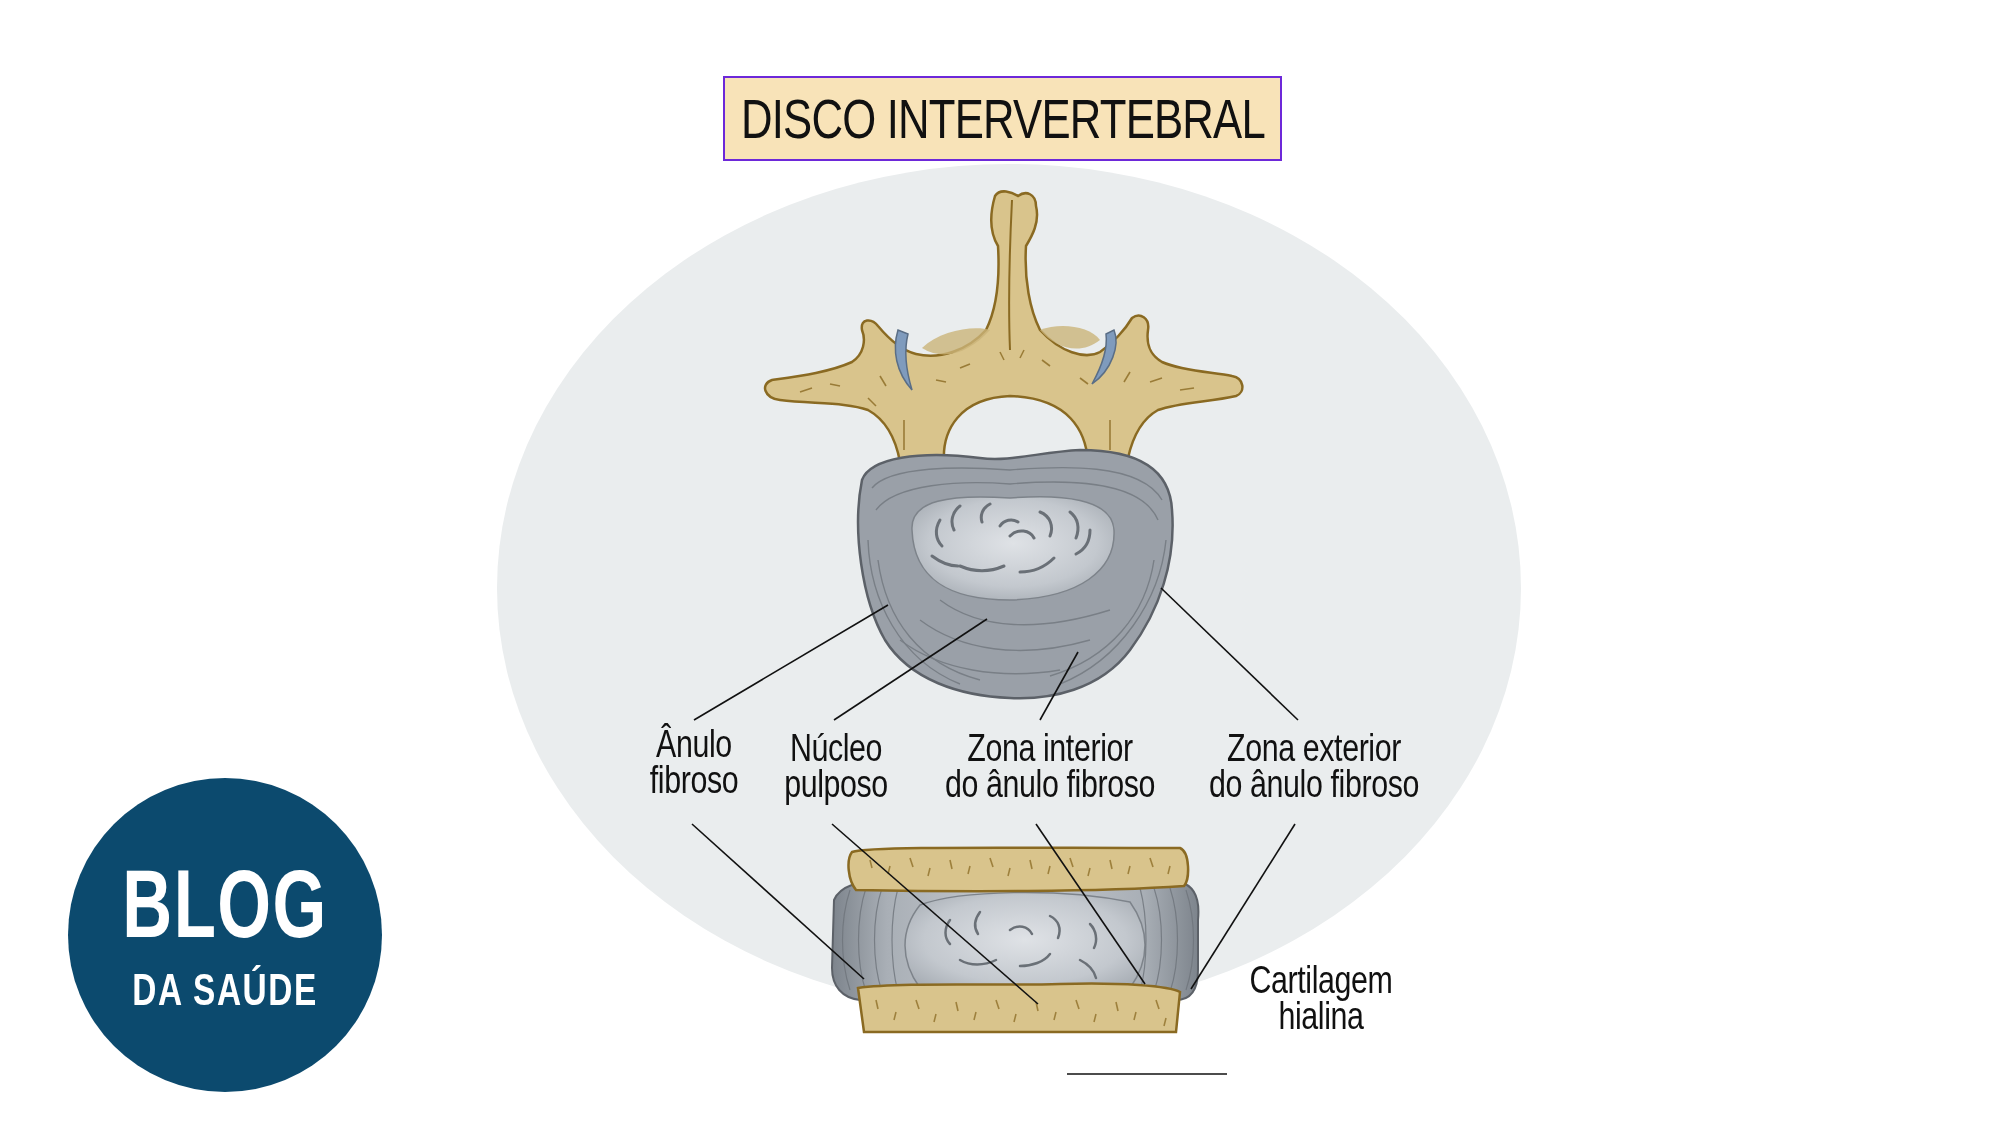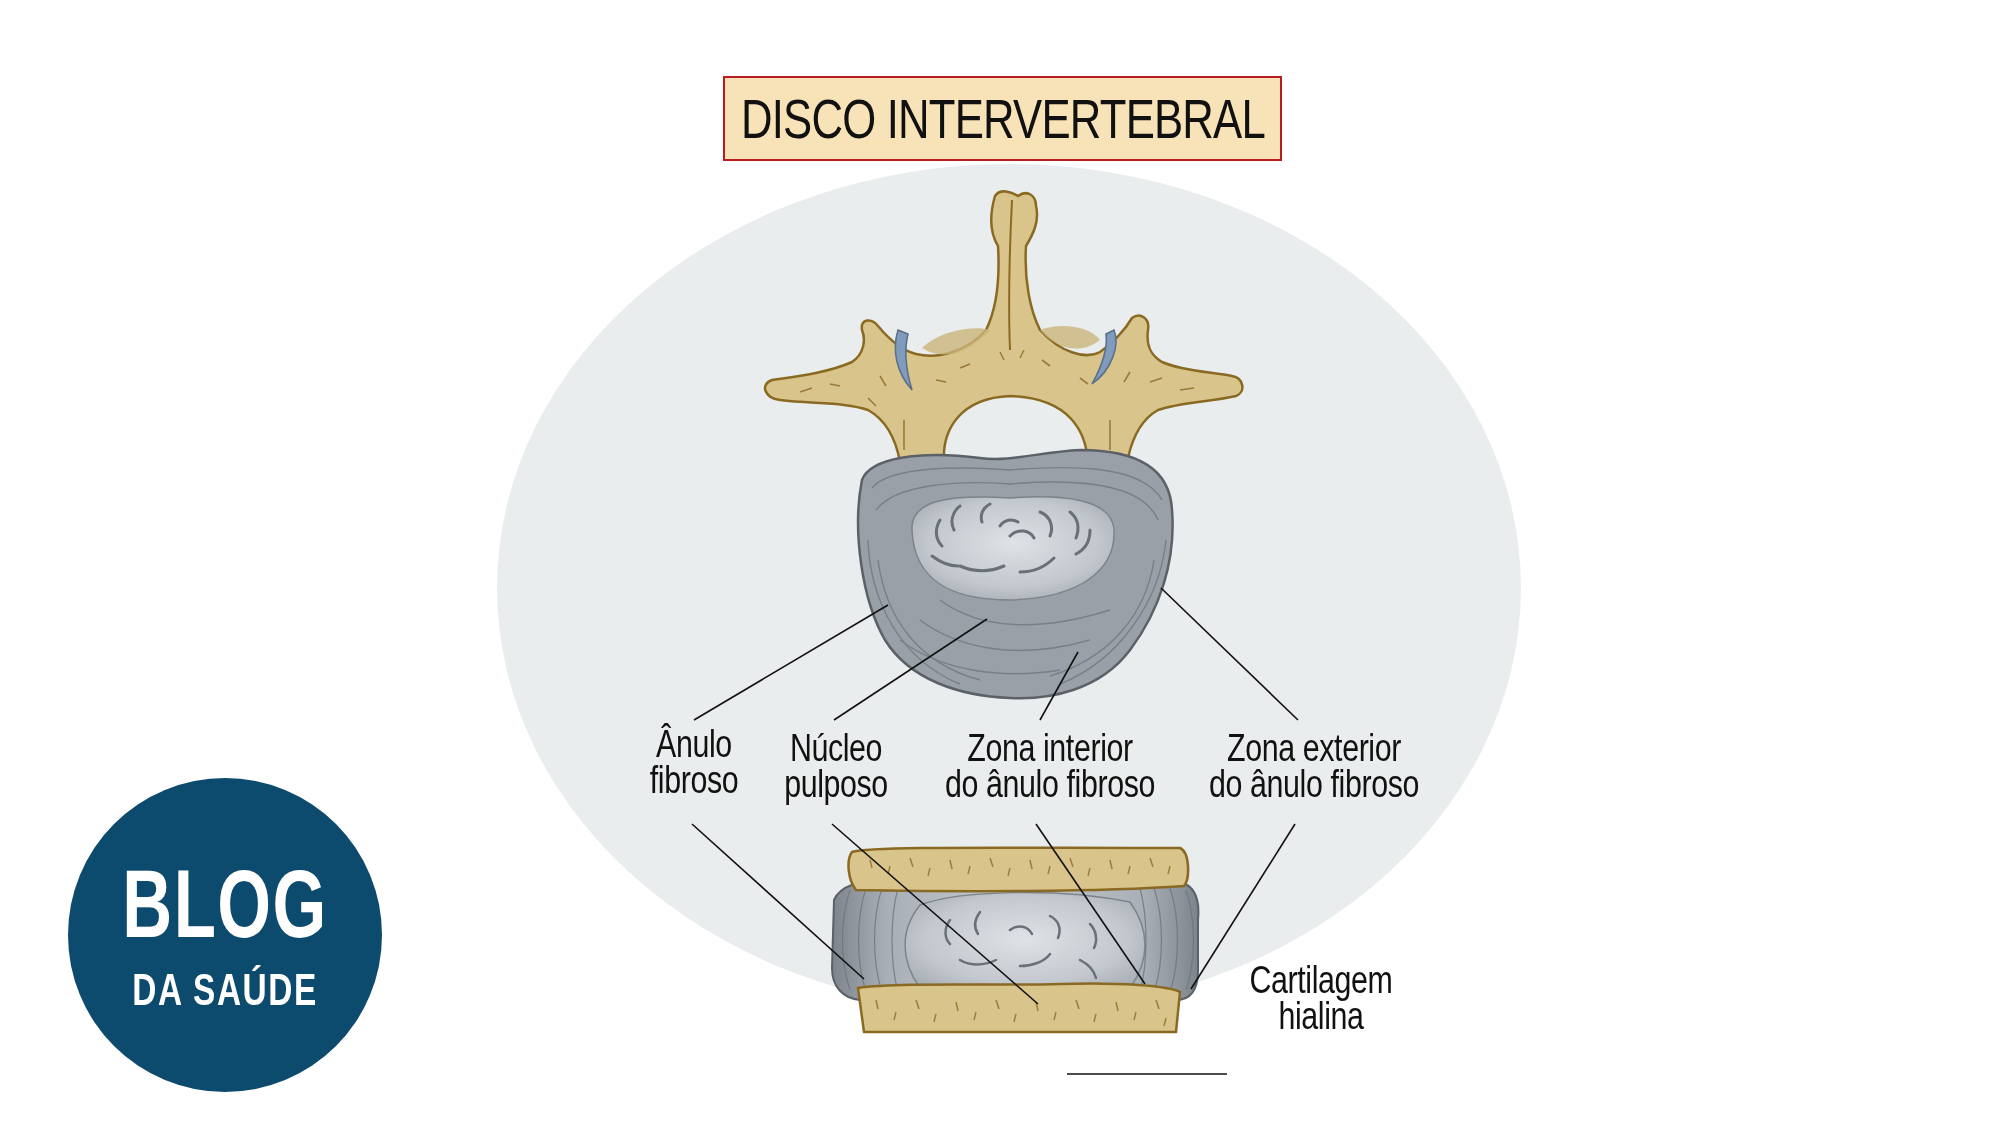--- a/index.html
+++ b/index.html
@@ -2,21 +2,21 @@
 <html><head>
 <meta charset="utf-8">
 <style>
   html, body { margin:0; padding:0; background:#ffffff; }
   body { width:2000px; height:1125px; position:relative; overflow:hidden;
          font-family:"Liberation Sans", sans-serif; }
   .abs { position:absolute; }
   #bg-ellipse { left:497px; top:164px; width:1024px; height:848px; border-radius:50%;
                 background:#eaedee; }
   #title-box { left:723px; top:76px; width:559px; height:85px; box-sizing:border-box;
-               border:2px solid #b91c1c; background:#f8e3b8; display:flex;
+               border:2px solid #6d28d9; background:#f8e3b8; display:flex;
                align-items:center; justify-content:center; overflow:hidden; }
   #title-text { font-size:56px; color:#111; letter-spacing:-1px; white-space:nowrap;
                 display:inline-block; transform:scaleX(0.78); transform-origin:center; }
   svg#art { left:0; top:0; width:2000px; height:1125px; }
   .label { color:#111; font-size:38px; line-height:36px; text-align:center; white-space:nowrap;
            transform:scaleX(0.80); transform-origin:center top; letter-spacing:-0.5px; }
   #logo { left:68px; top:778px; width:314px; height:314px; border-radius:50%; background:#0c4a6e; }
   #logo-blog { left:0; top:78px; width:314px; text-align:center; color:#fff; font-weight:bold;
                font-size:96px; line-height:96px; transform:scaleX(0.72); transform-origin:center;
                letter-spacing:2px; }

